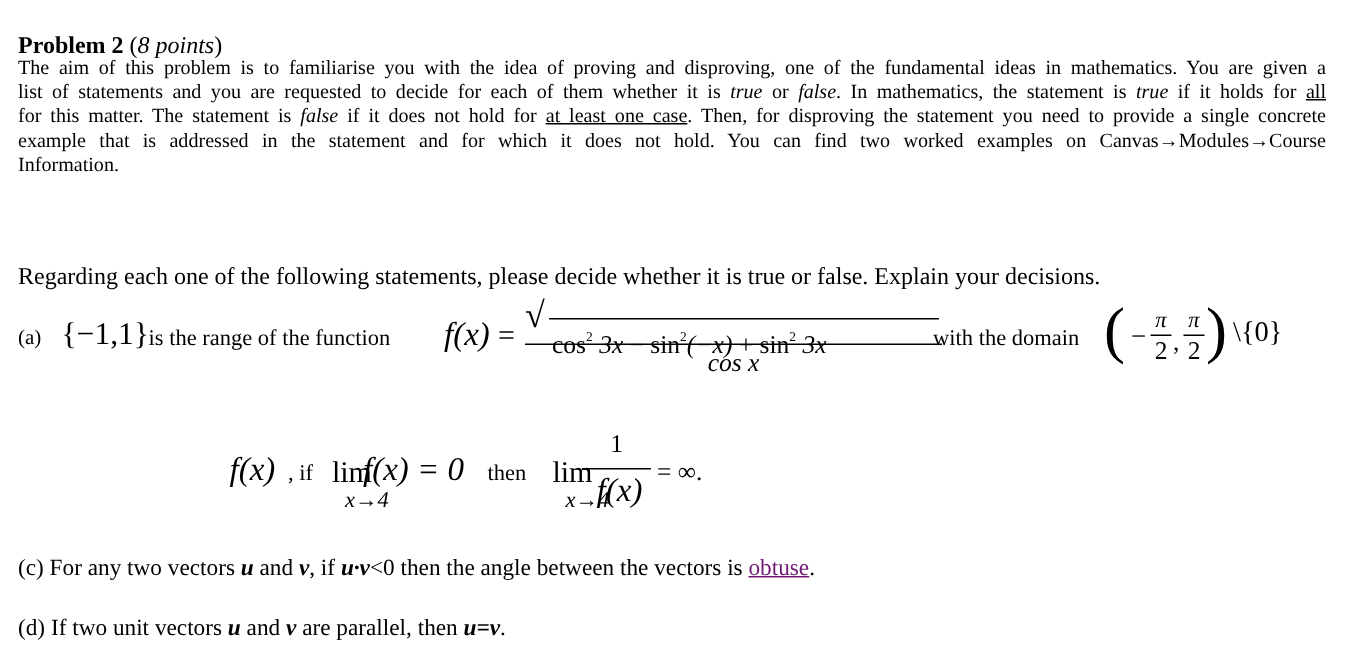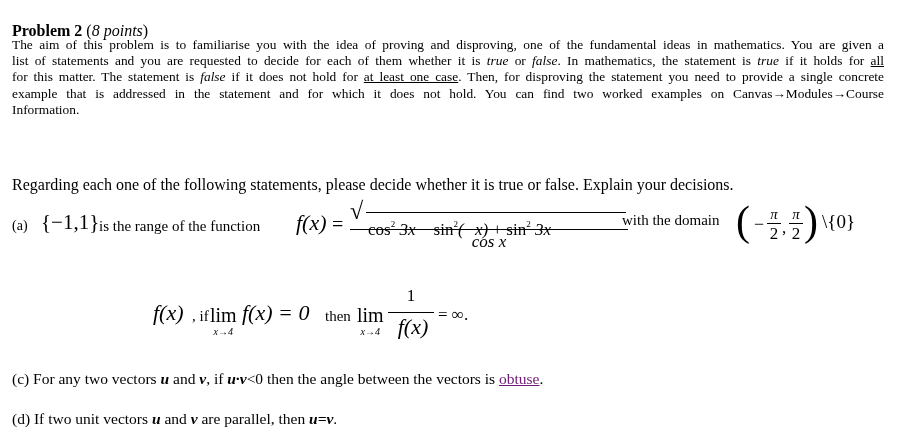--- a/index.html
+++ b/index.html
@@ -24,21 +24,21 @@
   .math { font-family: "Liberation Serif", "DejaVu Serif", serif; }
   .mi { font-style: italic; }
   .big { font-size: 22px; }
   .frac { display: inline-block; vertical-align: middle; text-align: center; }
   .frac .num { display: block; border-bottom: 1.2px solid #000; padding: 0 2px; }
   .frac .den { display: block; padding: 0 2px; }
   .sqrt-over { border-top: 1.2px solid #000; padding-left: 2px; }
   sup.s { font-size: 9px; vertical-align: 8px; }
   .link { color: #701a75; text-decoration: underline; }
   .lim { display: inline-block; text-align: center; vertical-align: top; line-height: 1; }
-  .lim .sub { display: block; font-size: 10px; font-style: italic; margin-top: 2px; }
+  .lim .sub { display: block; font-size: 15px; font-style: italic; margin-top: 2px; margin-left: 20px; }
 </style>
 </head>
 <body>
 
 <div class="abs title">
   <b>Problem 2</b>
   (<span class="i">8 points</span>)
 </div>
 
 <div class="para" id="instr">
@@ -59,21 +59,21 @@
   <span class="math" style="position:absolute; left:320px; top:17px; font-size:20px;">=</span>
 
   <span style="position:absolute; left:338px; top:0px; width:278px; height:60px;">
     <span style="position:absolute; left:0; top:2px; font-size:24px;">√</span>
     <span class="sqrt-over" style="position:absolute; left:16px; top:16px; width:258px; font-size:17px; line-height:22px;">
       <span>cos</span><sup class="s">2</sup><span class="mi"> 3x</span><span> − </span><span>sin</span><sup class="s">2</sup><span class="mi">(−x)</span><span> + </span><span>sin</span><sup class="s">2</sup><span class="mi"> 3x</span>
     </span>
     <span style="position:absolute; left:0; top:33px; width:278px; border-top:1.2px solid #000;"></span>
     <span class="mi" style="position:absolute; left:0; top:36px; width:278px; text-align:center; font-size:17px;">cos x</span>
   </span>
-  <span style="position:absolute; left:610px; top:16px; font-size:15px;">with the domain</span>
+  <span style="position:absolute; left:610px; top:22px; font-size:15px;">with the domain</span>
 
   <span style="position:absolute; left:724px; top:0px; height:60px; width:150px;">
     <span style="position:absolute; left:0; top:2px; font-size:42px; line-height:46px; font-weight:lighter;">(</span>
     <span style="position:absolute; left:18px; top:18px; font-size:18px;">−</span>
     <span class="frac" style="position:absolute; left:31px; top:10px; font-size:17px; width:14px;">
       <span class="num mi" style="font-size:15px; border-bottom-width:1px;">π</span>
       <span class="den">2</span>
     </span>
     <span style="position:absolute; left:46px; top:22px; font-size:17px;">,</span>
     <span class="frac" style="position:absolute; left:53px; top:10px; font-size:17px; width:14px;">

